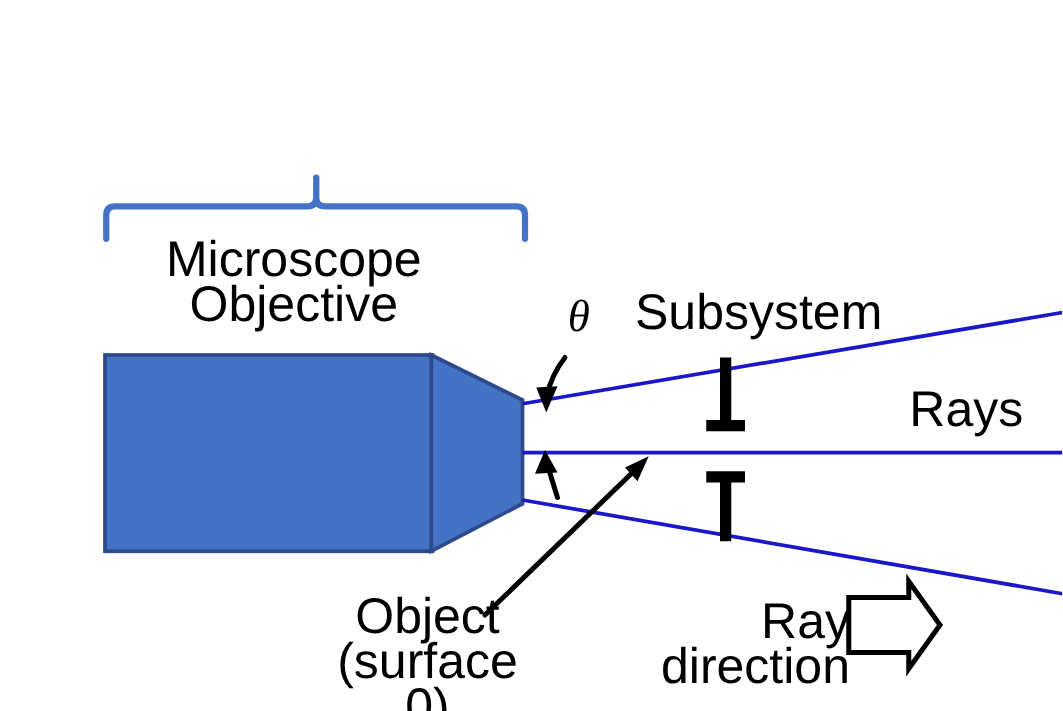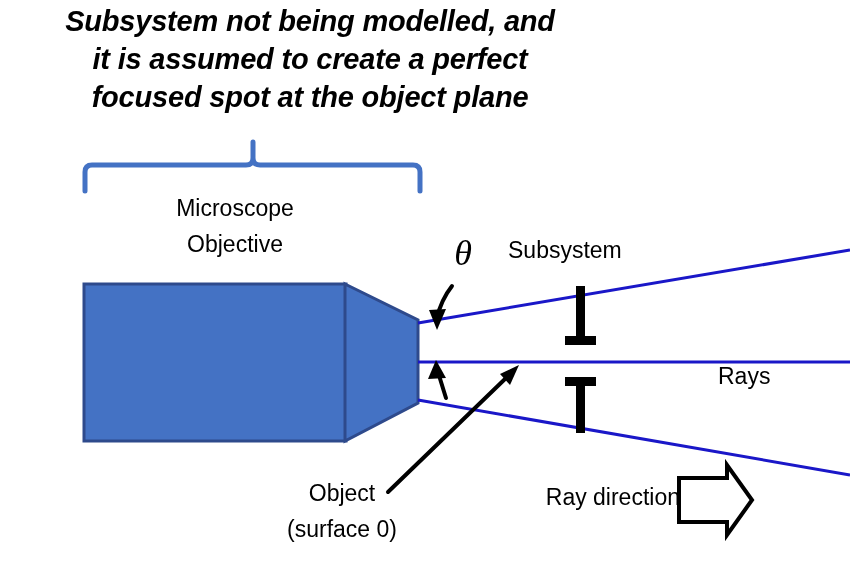--- a/index.html
+++ b/index.html
@@ -27,42 +27,41 @@
     font-size: 29px;
     line-height: 38px;
     color: #000000;
     white-space: pre-line;
     letter-spacing: -0.2px;
   }
   .lbl {
     position: absolute;
     color: #000000;
     font-family: "Liberation Sans", sans-serif;
-    font-size: 23px;
+    font-size: 40px;
     line-height: 36px;
     white-space: pre-line;
     text-align: center;
   }
   #objective-label {
     left: 120px;
     top: 190px;
     width: 230px;
   }
   #aperture-label {
     left: 508px;
     top: 232px;
     width: 150px;
     text-align: left;
   }
   #rays-label {
     left: 718px;
     top: 310px;
     width: 110px;
-    text-align: left;
-    margin-top: 48px;
+    text-align: center;
   }
   #object-label {
     left: 252px;
     top: 475px;
     width: 180px;
   }
   #ray-direction-label {
     left: 450px;
     top: 479px;
     width: 230px;
@@ -86,23 +85,20 @@
     top: 0;
     width: 850px;
     height: 569px;
   }
 </style>
 </head>
 <body>
 
 <div id="stage">
 
-  <div class="caption">Subsystem not being modelled, and
-it is assumed to create a perfect
-focused spot at the object plane</div>
 
   <svg class="layer" viewBox="0 0 850 569">
 
     <g>
       <path d="M 85 191 L 85 172 Q 85 165 92 165 L 246 165 Q 253 165 253 158 L 253 142
                L 253 158 Q 253 165 260 165 L 413 165 Q 420 165 420 172 L 420 191" fill="none" stroke="#4472C4" stroke-width="5" stroke-linecap="round" stroke-linejoin="round"></path>
       <path d="M 253 142 L 253 165" fill="none" stroke="#4472C4" stroke-width="4"></path>
     </g>
 
     <g>

